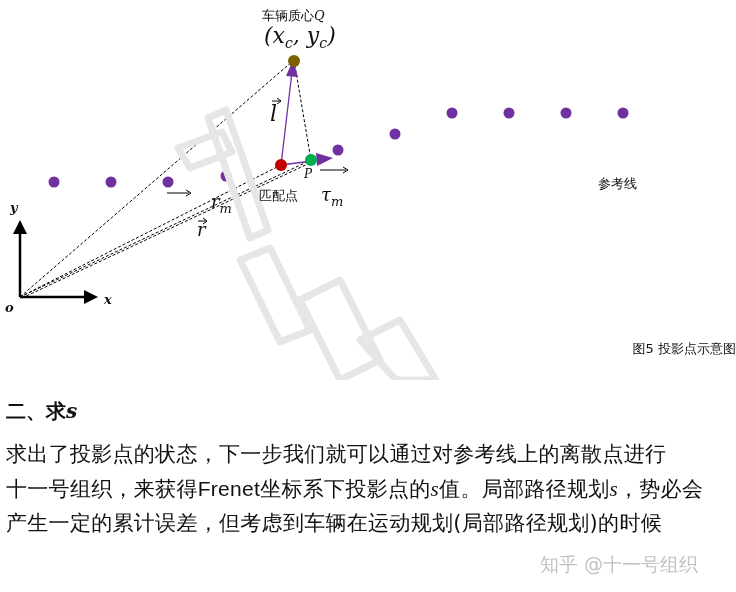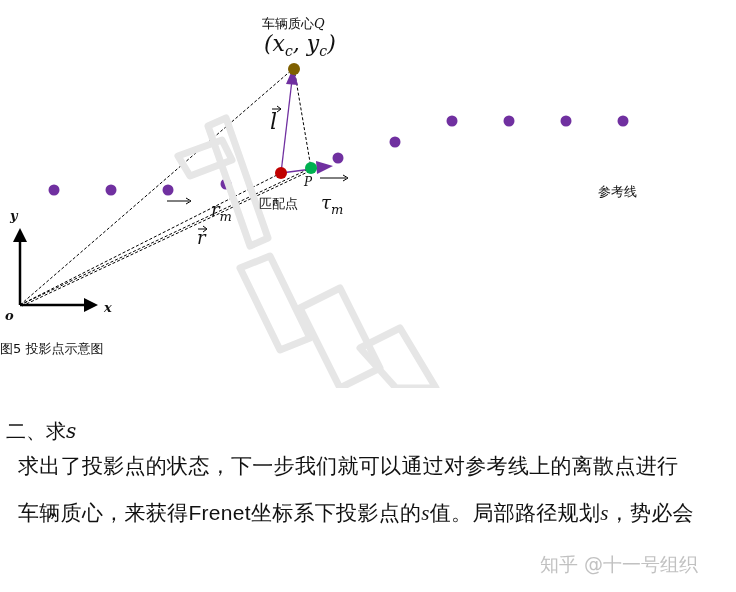--- a/index.html
+++ b/index.html
@@ -1,29 +1,29 @@
 <!DOCTYPE html>
 <html><head>
 <meta charset="utf-8">
 <style>
   html, body { margin:0; padding:0; background:#ffffff; }
   body { width:736px; height:592px; position:relative; overflow:hidden;
          font-family:"DejaVu Sans", "Liberation Sans", sans-serif; color:#111; }
-  #figure { position:absolute; left:0; top:8px; width:645px; height:380px; }
+  #figure { position:absolute; left:0; top:0; width:645px; height:380px; }
   .lbl { position:absolute; white-space:nowrap; line-height:1; }
   .cn-small { font-size:13px; color:#111; }
   .math { font-family:"DejaVu Serif", "Liberation Serif", serif; font-style:italic; color:#111; }
   .math-big { font-size:22px; }
   .math-mid { font-size:18px; }
   .axis-lbl { font-family:"DejaVu Serif","Liberation Serif", serif; font-style:italic; font-weight:bold; font-size:13px; }
-  #caption { position:absolute; top:340px; left:0; width:736px; text-align:left; font-size:13px; }
-  #section-title { position:absolute; top:418px; left:6px; font-size:20px; font-weight:normal; }
+  #caption { position:absolute; top:340px; left:0; width:736px; text-align:right; font-size:13px; }
+  #section-title { position:absolute; top:398px; left:6px; font-size:20px; font-weight:bold; }
   #section-title .s { font-family:"DejaVu Serif","Liberation Serif",serif; font-style:italic; }
   #body-text { position:absolute; top:437px; left:6px; width:730px; font-size:21px; line-height:34.5px; letter-spacing:0.3px; }
-  #body-text p { margin:12px; white-space:nowrap; }
+  #body-text p { margin:0; white-space:nowrap; }
   .serif { font-family:Liberation Sans, sans-serif; }
   .serif-i { font-family:"Liberation Serif","DejaVu Serif",serif; font-style:italic; }
   #watermark-text { position:absolute; left:540px; top:552px; font-size:19px; color:rgba(160,160,160,0.65); }
 </style>
 </head>
 <body>
 
 <div id="figure">
   <svg width="736" height="380" viewBox="0 0 736 380">
     <defs>
@@ -121,16 +121,17 @@
 </div>
 
 <div id="caption">图5 投影点示意图</div>
 
 <div id="section-title">
   <span>二、求</span><span class="s">s</span>
 </div>
 
 <div id="body-text">
   <p>求出了投影点的状态，下一步我们就可以通过对参考线上的离散点进行</p>
-  <p><span>车辆质心，来获得</span><span class="serif">Frenet</span><span>坐标系下投影点的</span><span class="serif-i">s</span><span>值。局部路径规划</span><span class="serif-i">s</span><span>，势必会</span></p>
+  <p><span>十一号组织，来获得</span><span class="serif">Frenet</span><span>坐标系下投影点的</span><span class="serif-i">s</span><span>值。局部路径规划</span><span class="serif-i">s</span><span>，势必会</span></p>
+  <p>产生一定的累计误差，但考虑到车辆在运动规划(局部路径规划)的时候</p>
 </div>
 
 <div id="watermark-text">知乎 @十一号组织</div>
 
 </body></html>

